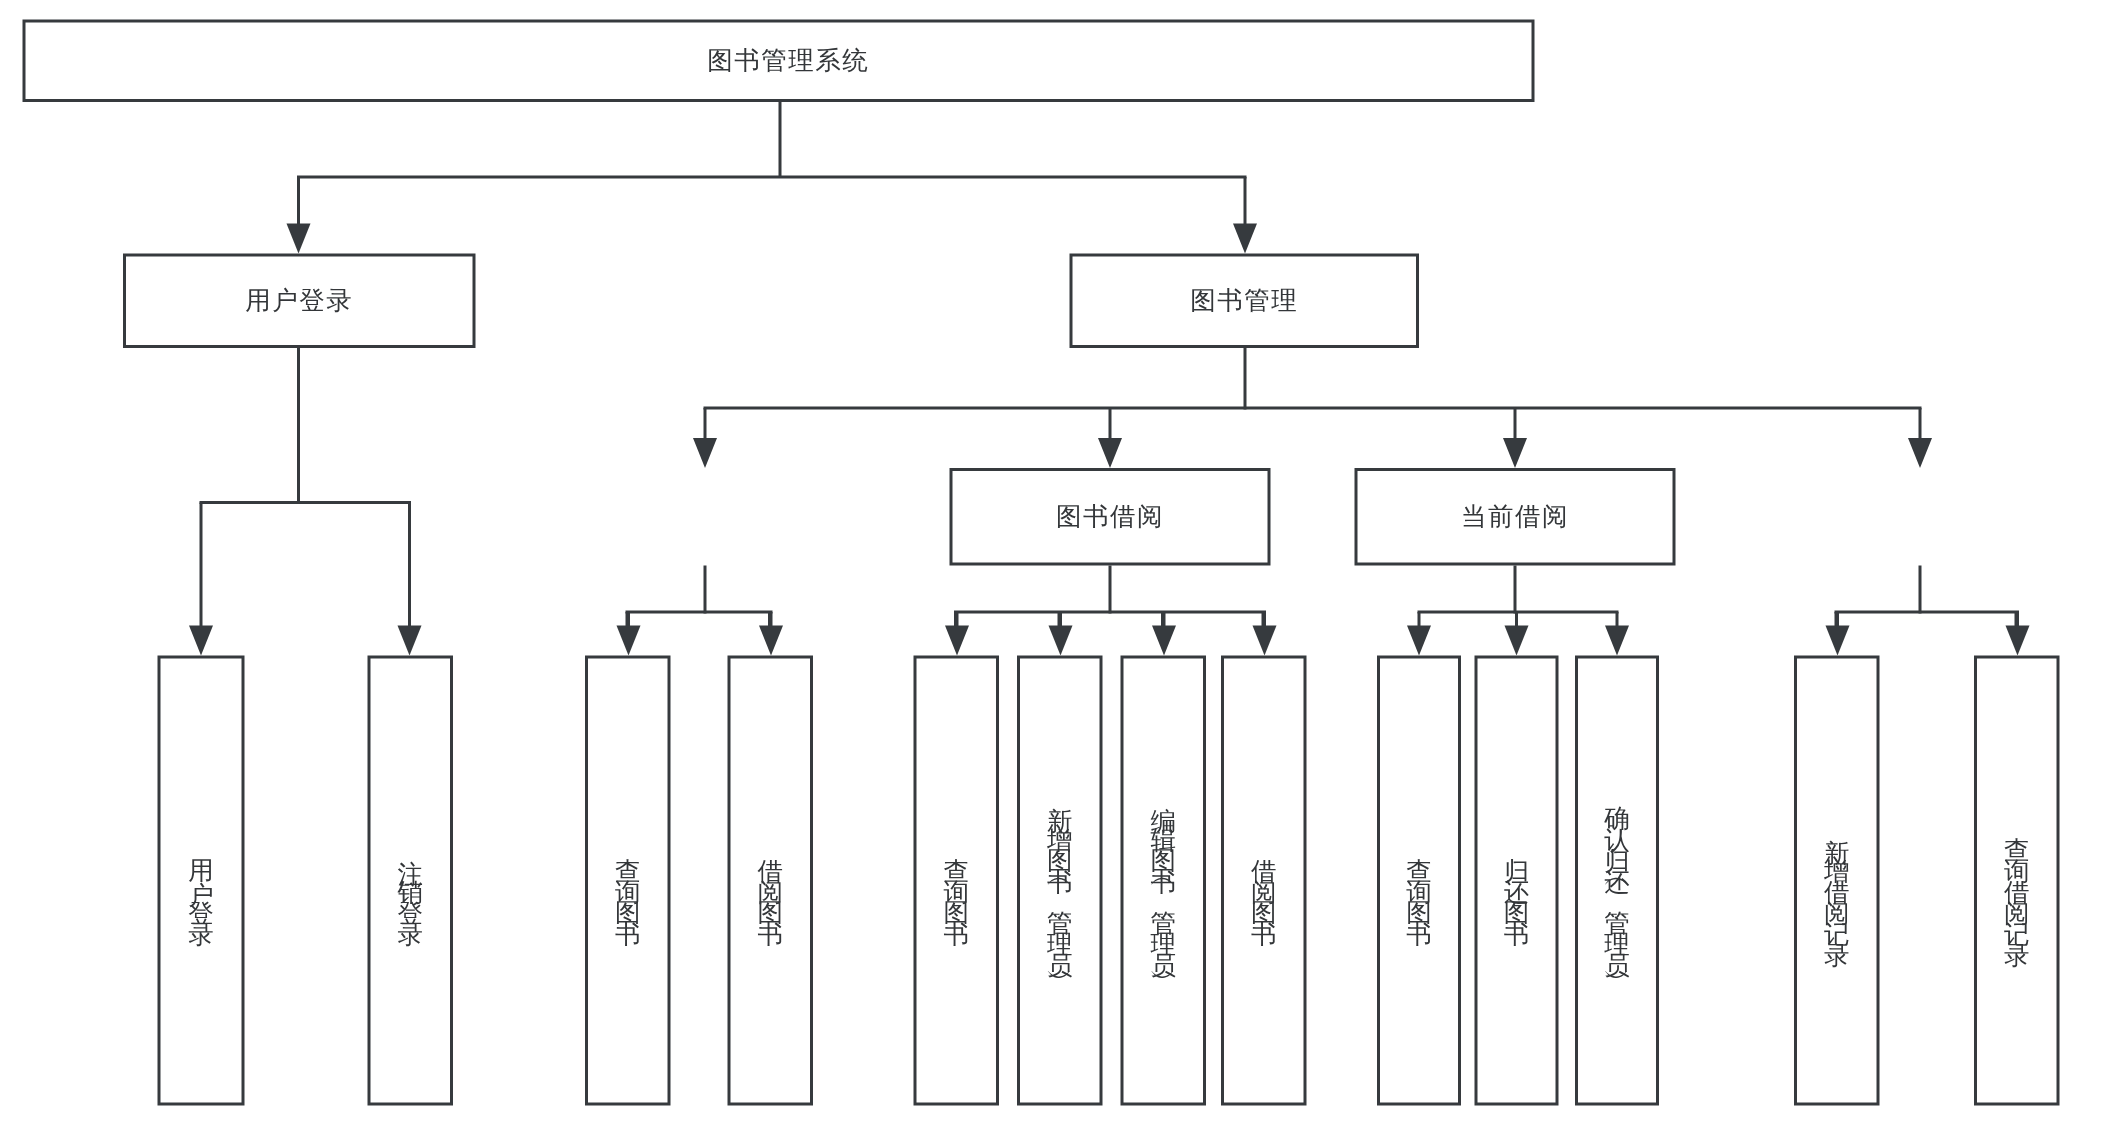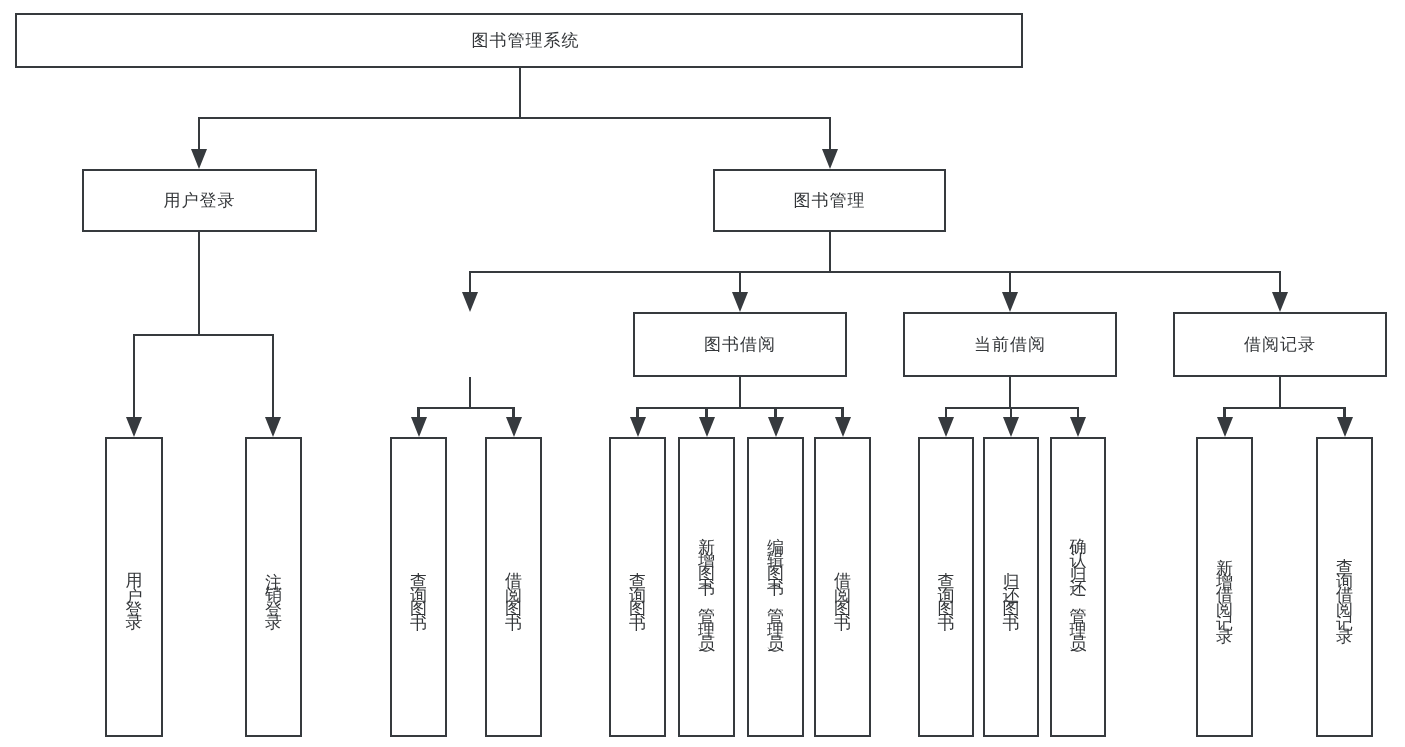--- a/index.html
+++ b/index.html
@@ -64,21 +64,20 @@
 
   <div class="node" style="left:82px; top:169px; width:235px; height:63px;">用户登录</div>
 
   <div class="node" style="left:713px; top:169px; width:233px; height:63px;">图书管理</div>
 
 
   <div class="node" style="left:633px; top:312px; width:214px; height:65px;">图书借阅</div>
 
   <div class="node" style="left:903px; top:312px; width:214px; height:65px;">当前借阅</div>
 
-  <div class="node" style="left:1173px; top:312px; width:214px; height:65px;">借阅记录</div>
 
   <div class="node leaf" style="left:105px; top:437px; width:58px; height:300px;">用户登录</div>
 
   <div class="node leaf" style="left:245px; top:437px; width:57px; height:300px;">注销登录</div>
 
   <div class="node leaf" style="left:390px; top:437px; width:57px; height:300px;">查询图书</div>
 
   <div class="node leaf" style="left:485px; top:437px; width:57px; height:300px;">借阅图书</div>
 
   <div class="node leaf" style="left:609px; top:437px; width:57px; height:300px;">查询图书</div>

